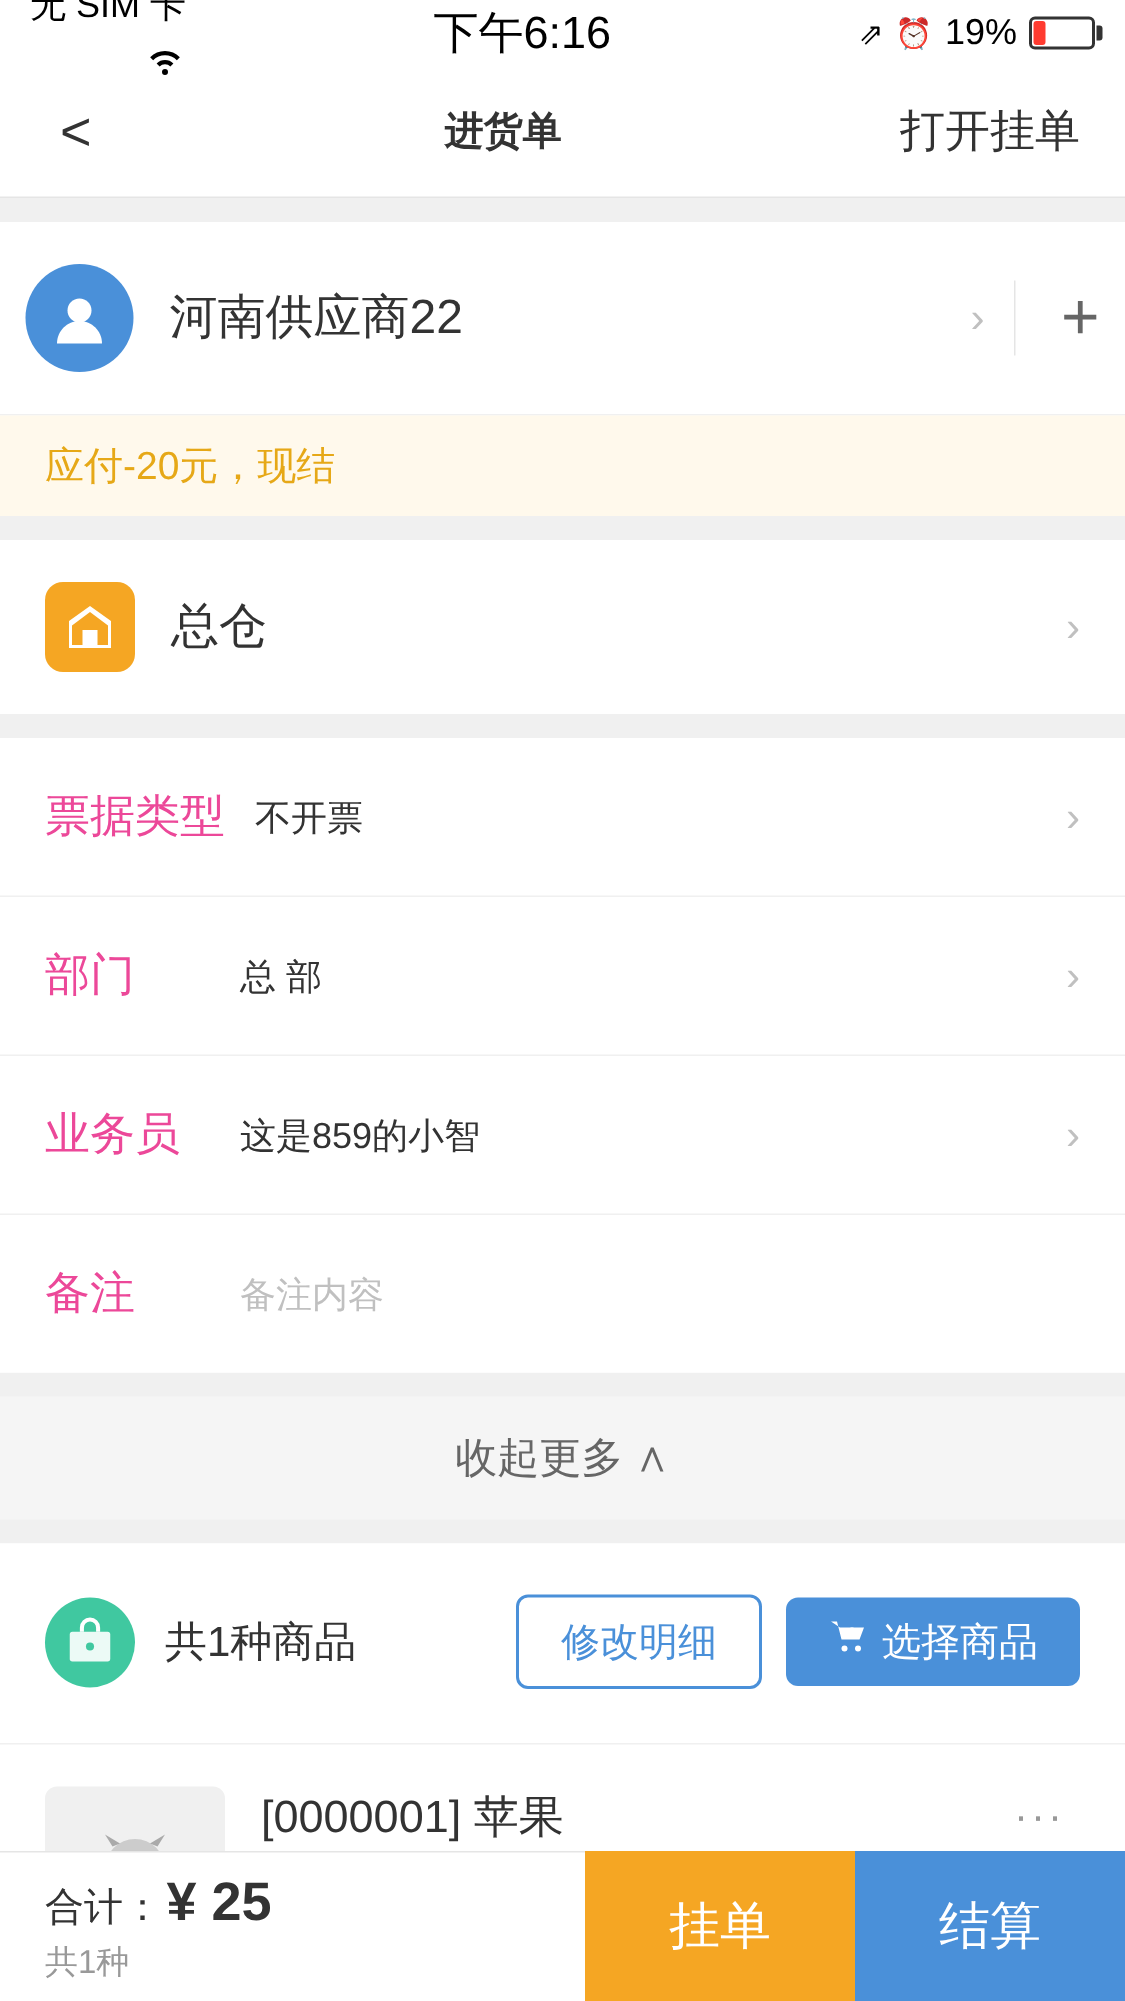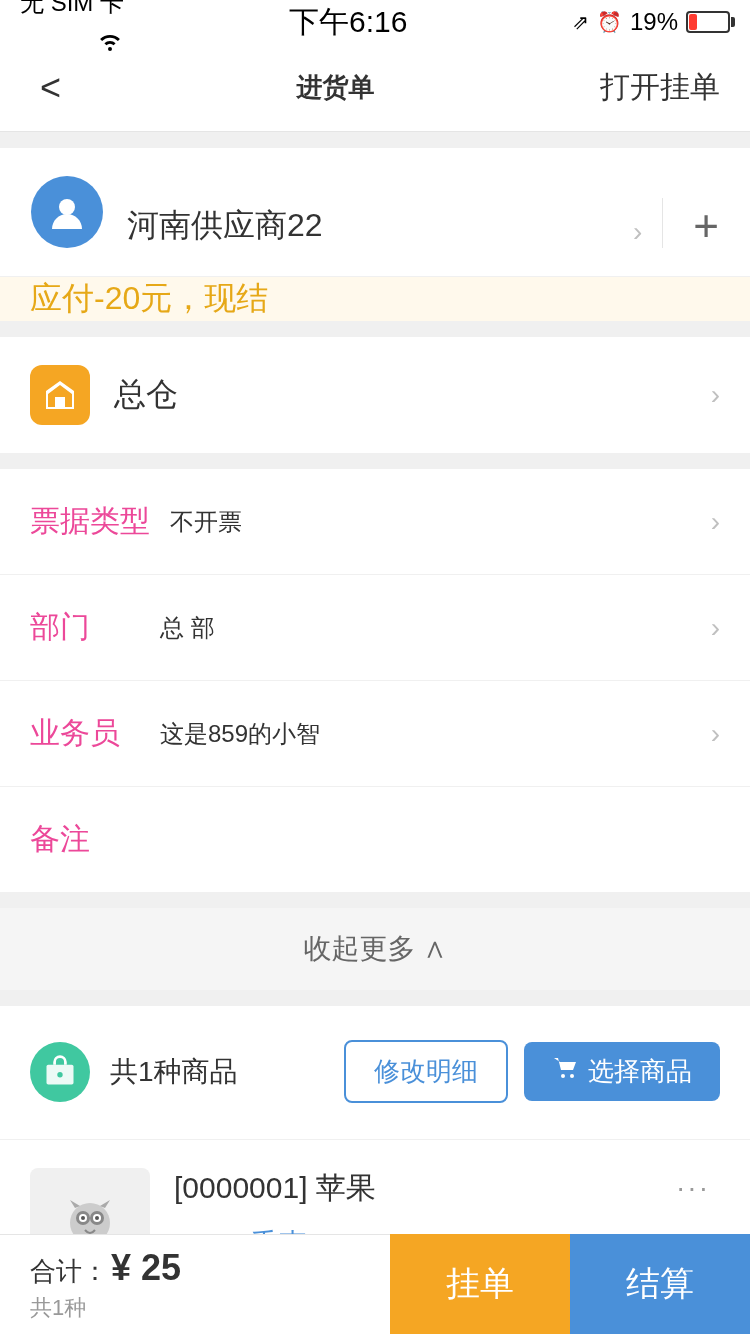--- a/index.html
+++ b/index.html
@@ -83,22 +83,22 @@
 
     
     .section {
       background: #fff;
       margin-bottom: 16px;
     }
 
     
     .supplier-row {
       display: flex;
-      align-items: flex-end;
-      padding: 28px 31px;
+      align-items: center;
+      padding: 28px 17px;
       border-bottom: 1px solid #f0f0f0;
     }
     .supplier-avatar {
       width: 72px; height: 72px;
       border-radius: 50%;
       background: #4a90d9;
       display: flex; align-items: center; justify-content: center;
       margin-right: 24px;
       flex-shrink: 0;
     }
@@ -122,22 +122,22 @@
     .add-btn {
       font-size: 44px;
       color: #666;
       cursor: pointer;
       line-height: 1;
     }
 
     
     .notice-banner {
       background: #fff9ec;
-      padding: 0 30px;
-      font-size: 32px;
+      padding: 16px 30px;
+      font-size: 26px;
       color: #e6a817;
     }
 
     
     .warehouse-row {
       display: flex;
       align-items: center;
       padding: 28px 30px;
     }
     .warehouse-icon {
@@ -393,20 +393,21 @@
     <span class="form-value">总 部</span>
     <span class="row-chevron">›</span>
   </div>
   <div class="form-row">
     <span class="form-label">业务员</span>
     <span class="form-value">这是859的小智</span>
     <span class="row-chevron">›</span>
   </div>
   <div class="form-row">
     <span class="form-label">备注</span>
+    <span class="form-value form-placeholder">备注内容</span>
   </div>
 </div>
 
 <div class="collapse-row">收起更多 ∧</div>
 
 <div class="section" style="margin-top:16px;">
   <div class="products-header">
     <div class="products-icon">
       <svg viewBox="0 0 40 40" fill="white" width="36" height="36">
         <rect x="5" y="12" width="30" height="22" rx="2" fill="white" opacity="0.9"></rect>

